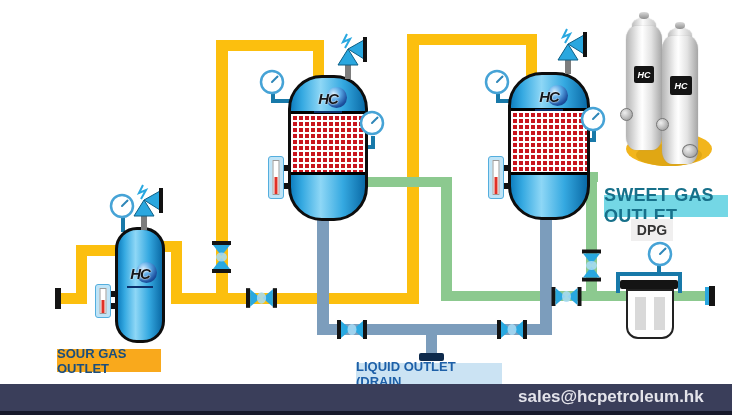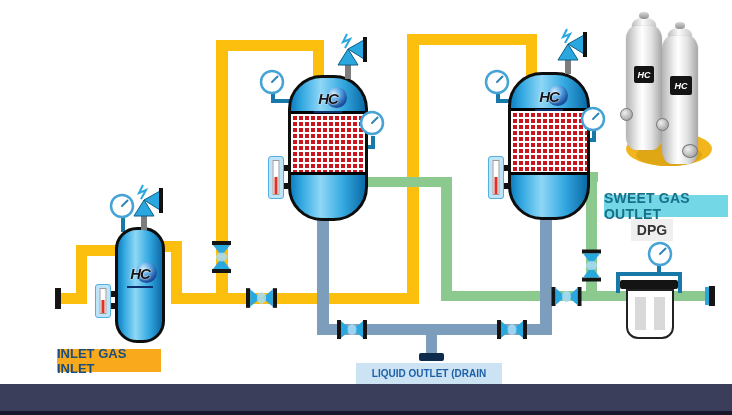--- a/index.html
+++ b/index.html
@@ -35,23 +35,23 @@
   .svgbox svg{display:block;width:100%;height:100%;}
   
   .filter-lid{position:absolute;background:#141414;border-radius:2px;}
   .filter-body{position:absolute;background:#fff;border:2px solid #222;border-radius:0 0 12px 12px;}
   .filter-stripe{position:absolute;background:#d9d9d9;}
   .drain-cap{position:absolute;background:#0e2a4c;border-radius:2px;}
   
   .taglabel{position:absolute;display:flex;align-items:center;justify-content:center;
       font-weight:700;font-family:"Liberation Sans",sans-serif;}
   .lbl-sour{background:#f9a91c;color:#1a4e7e;font-size:13px;}
-  .lbl-sweet{background:#74d7e5;color:#17708a;font-size:14px;letter-spacing:.2px;}
+  .lbl-sweet{background:#74d7e5;color:#17708a;font-size:18px;letter-spacing:.2px;}
   .lbl-dpg{background:#f0efef;color:#333;font-size:14px;align-items:center;}
-  .lbl-liquid{background:#cbe3f3;color:#1e60a8;font-size:10px;}
+  .lbl-liquid{background:#cbe3f3;color:#1e60a8;font-size:13px;}
   
   .photo{position:absolute;background:#fff;}
   .cyl{position:absolute;border-radius:10px/14px;
       background:linear-gradient(90deg,#b4b4b4 0%,#f2f2f2 35%,#ffffff 45%,#e3e3e3 70%,#a6a6a6 100%);
       box-shadow:0 0 1px #999;}
   .cylcap{position:absolute;border-radius:50%;
       background:linear-gradient(90deg,#bdbdbd,#fbfbfb 45%,#c7c7c7);box-shadow:0 0 1px #999;}
   .knob{position:absolute;border-radius:45%;background:linear-gradient(#d9d9d9,#8f8f8f);}
   .hcbadge{position:absolute;background:#141414;color:#fff;border-radius:2px;
       display:flex;align-items:center;justify-content:center;
@@ -283,21 +283,21 @@
       </svg>
   </div>
 
   <div class="filter-lid" style="left:620px;top:280px;width:58px;height:9px;"></div>
   <div class="filter-body" style="left:626px;top:289px;width:44px;height:46px;">
     <div class="filter-stripe" style="left:7px;top:6px;width:11px;height:33px;"></div>
     <div class="filter-stripe" style="left:26px;top:6px;width:11px;height:33px;"></div>
   </div>
 
   <div class="taglabel lbl-sour" style="left:57px;top:349px;width:104px;height:23px;">
-      <span>INLET GAS INLET</span>
+      <span>SOUR GAS OUTLET</span>
     </div>
   <div class="taglabel lbl-sweet" style="left:604px;top:195px;width:124px;height:22px;">
       <span>SWEET GAS OUTLET</span>
     </div>
   <div class="taglabel lbl-dpg" style="left:631px;top:219px;width:42px;height:22px;">
       <span>DPG</span>
     </div>
   <div class="taglabel lbl-liquid" style="left:356px;top:363px;width:146px;height:21px;">
       <span>LIQUID OUTLET (DRAIN</span>
     </div>
@@ -318,15 +318,16 @@
     <div class="knob" style="left:63px;top:10px;width:10px;height:7px;"></div>
     <div class="cyl" style="left:50px;top:24px;width:36px;height:128px;"></div>
     <div class="nozzle" style="left:44px;top:106px;width:11px;height:11px;"></div>
     <div class="nozzle" style="left:70px;top:132px;width:14px;height:12px;"></div>
     <div class="hcbadge" style="left:58px;top:64px;width:22px;height:19px;">
         <span>HC</span>
       </div>
   </div>
 
   <div class="footer">
+    <span style="left:518px;">sales@hcpetroleum.hk</span>
   </div>
 
 </div>
 
 </body></html>

